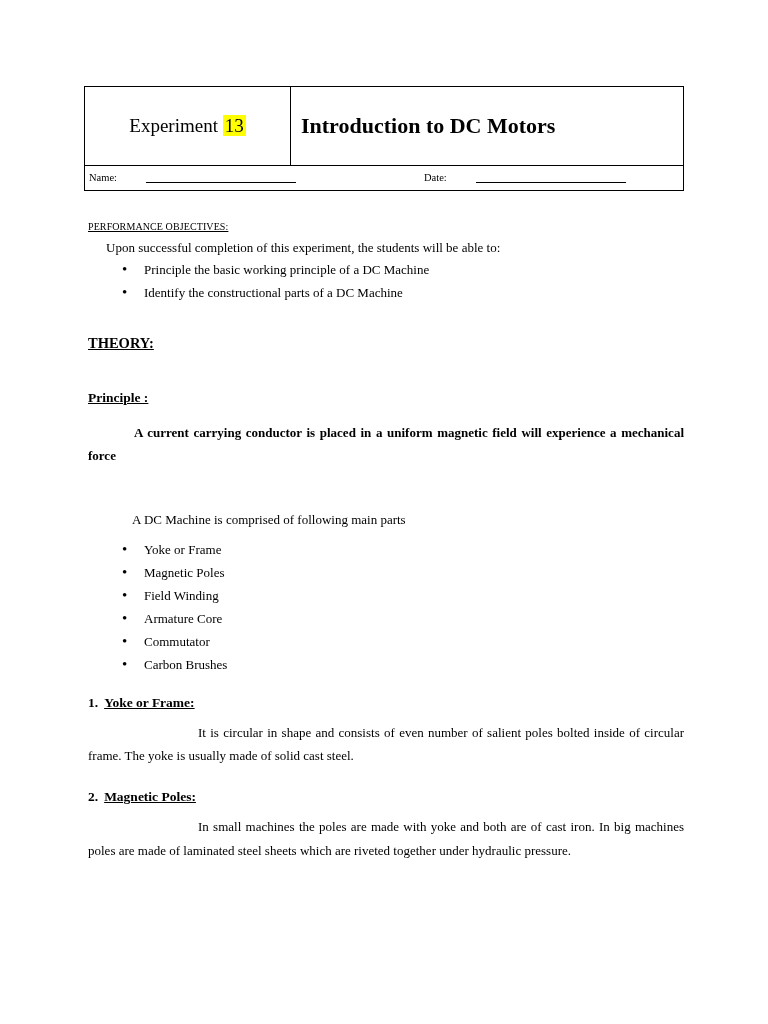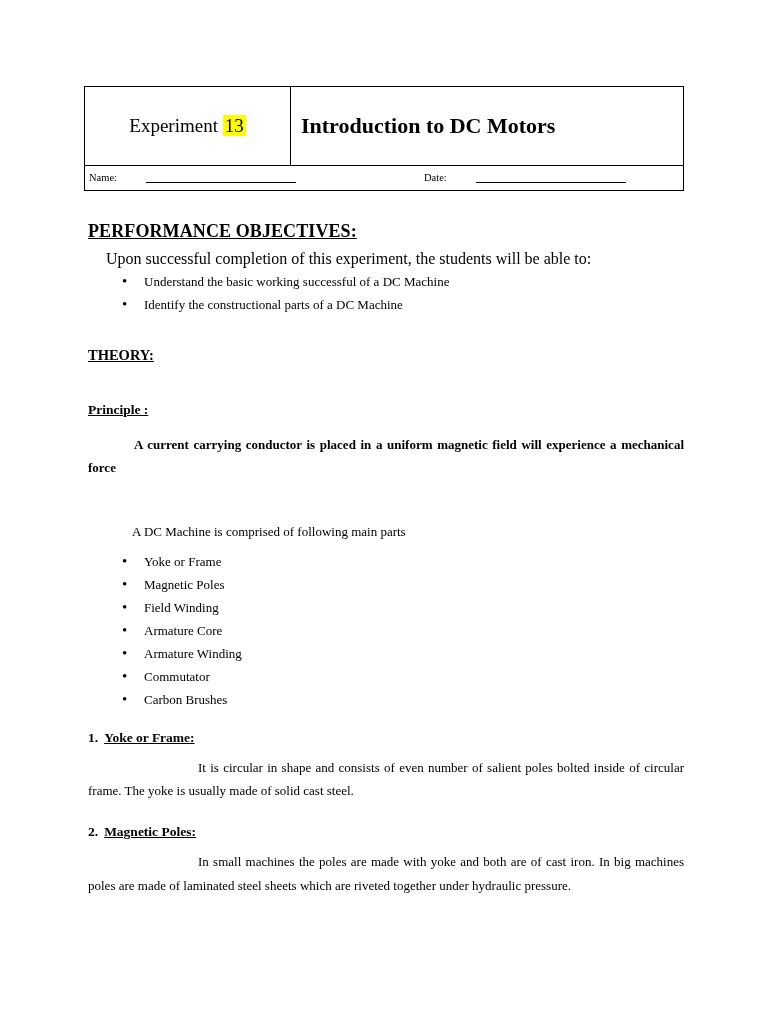--- a/index.html
+++ b/index.html
@@ -83,28 +83,28 @@
   .nd-rule-date {
     width: 150px;
   }
   .nd-date {
     white-space: nowrap;
     margin-left: 100px;
   }
 
   
   .section-head {
-    font-weight: bold;
-    text-decoration: underline;
-    font-size: 18px;
+    font-weight: normal;
+    text-decoration: underline;
+    font-size: 10px;
     margin: 30px 0 4px 4px;
     letter-spacing: 0.1px;
   }
   .intro-line {
-    font-size: 16px;
+    font-size: 13px;
     margin: 8px 0 0 22px;
   }
   ul.bullets {
     margin: 6px 0 0 0;
     padding-left: 60px;
     list-style: none;
   }
   ul.bullets li {
     font-size: 13px;
     position: relative;
@@ -211,38 +211,37 @@
         </div>
       </td>
     </tr>
   </tbody>
     </table>
 
   <div class="section-head">PERFORMANCE OBJECTIVES:</div>
   <div class="intro-line">Upon successful completion of this experiment, the students will be able to:</div>
 
   <ul class="bullets">
-    <li>Understand the basic working successful of a DC Machine</li>
+    <li>Principle the basic working principle of a DC Machine</li>
     <li>Identify the constructional parts of a DC Machine</li>
   </ul>
 
   <div class="theory-head">THEORY:</div>
 
   <div class="principle-head">Principle :</div>
 
   <div class="para indent-first">A current carrying conductor is placed in a uniform magnetic field will experience a mechanical force</div>
 
   <div class="mid-line">A DC Machine is comprised of following main parts</div>
 
   <ul class="parts">
     <li>Yoke or Frame</li>
     <li>Magnetic Poles</li>
     <li>Field Winding</li>
     <li>Armature Core</li>
-    <li>Armature Winding</li>
     <li>Commutator</li>
     <li>Carbon Brushes</li>
   </ul>
 
   <div class="num-head">
     <span class="num">1.</span><span class="txt">Yoke or Frame:</span>
   </div>
   <div class="body-para ind">It is circular in shape and consists of even number of salient poles bolted inside of circular frame. The yoke is usually made of solid cast steel.</div>
 
   <div class="num-head">

